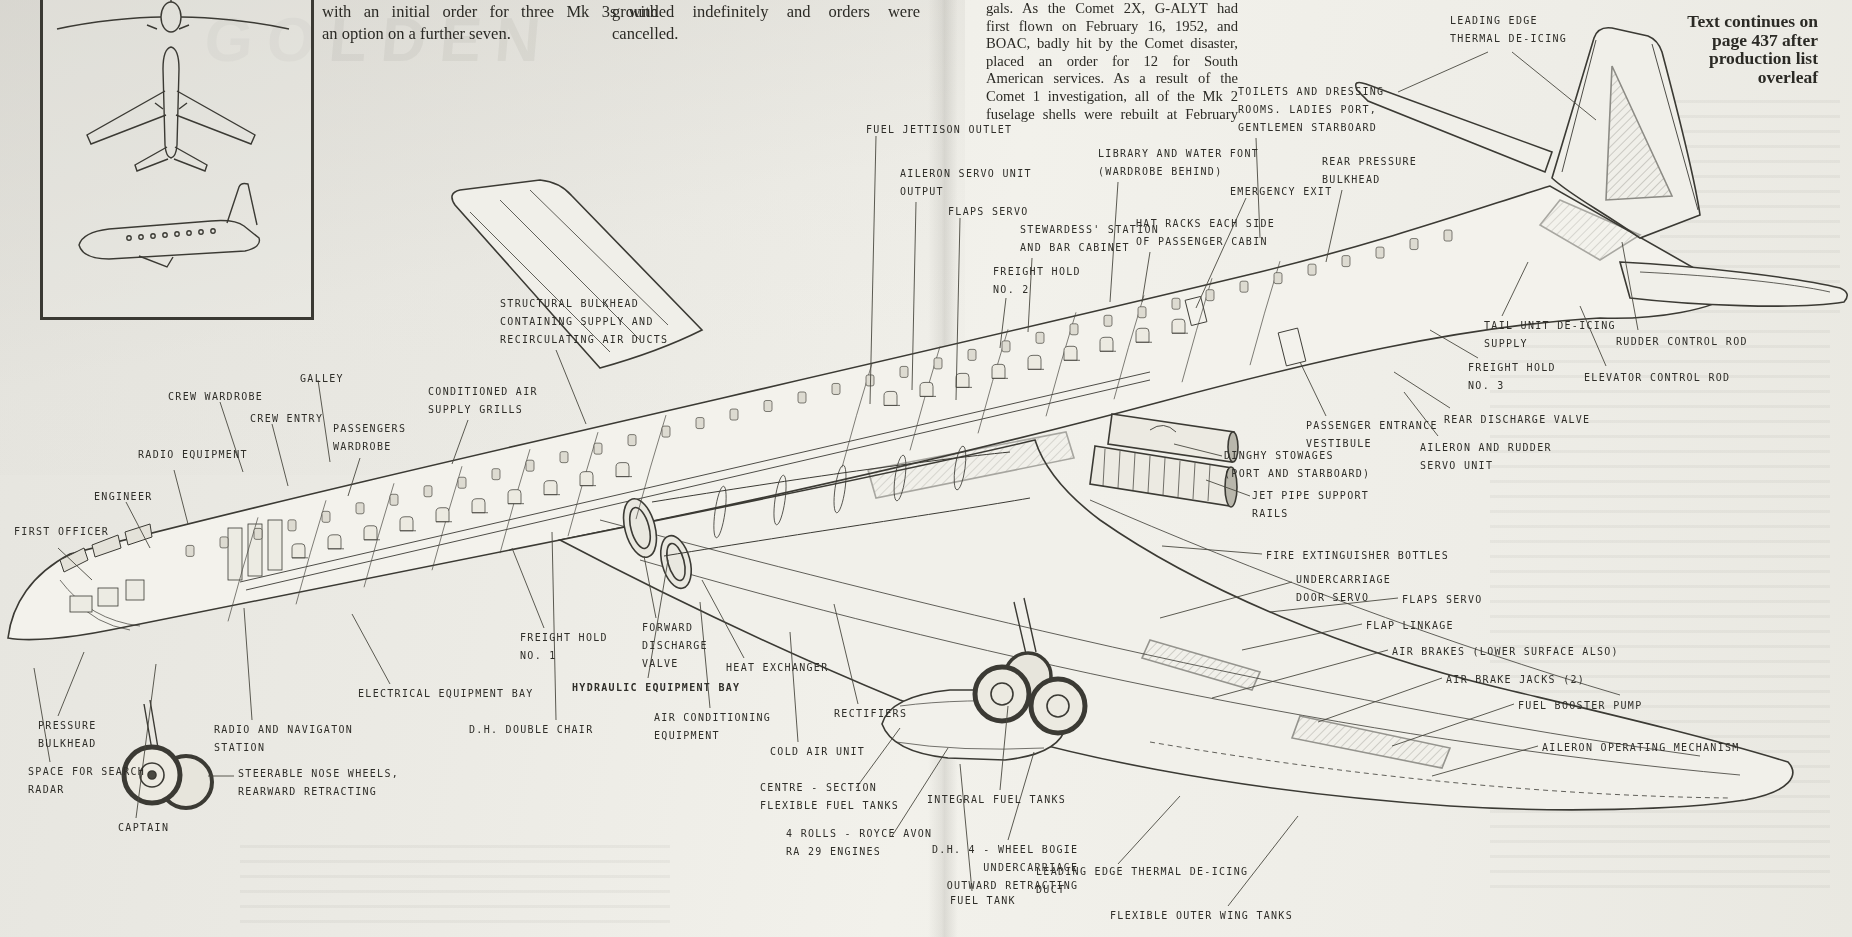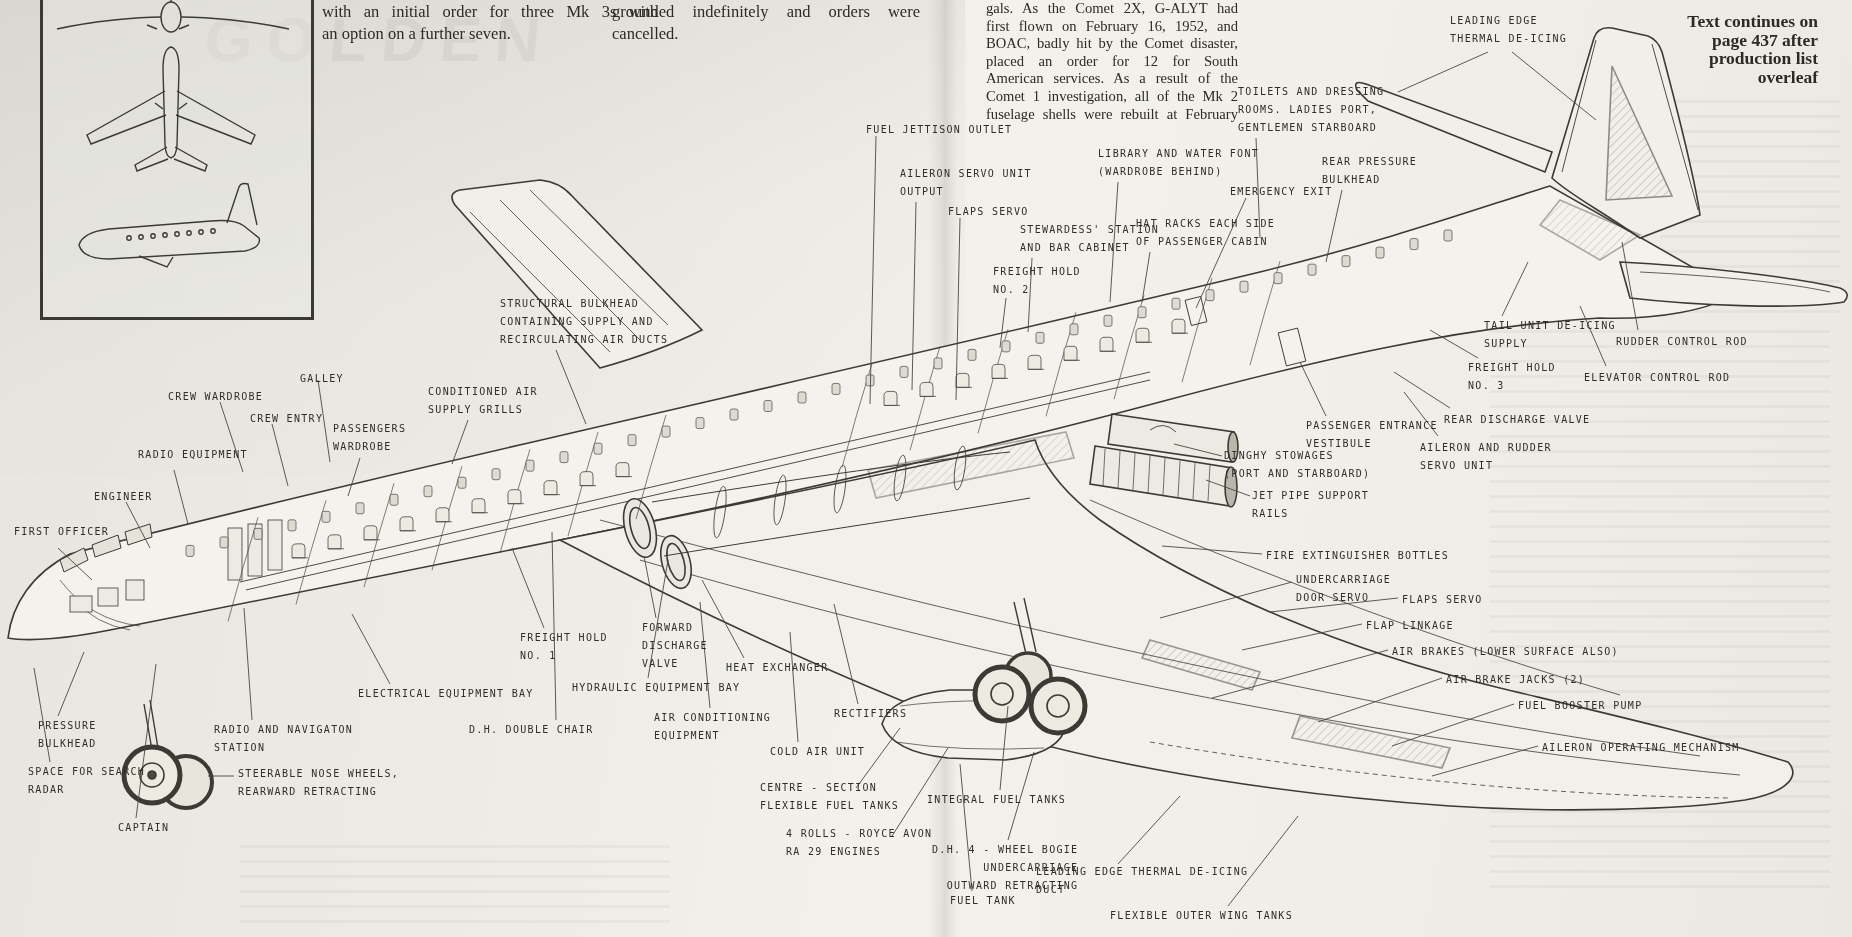--- a/index.html
+++ b/index.html
@@ -356,21 +356,21 @@
 STATION</div>
       <div class="callout" style="left: 238px; top: 765px;">STEERABLE NOSE WHEELS,
 REARWARD RETRACTING</div>
       <div class="callout" style="left: 358px; top: 685px;">ELECTRICAL EQUIPMENT BAY</div>
       <div class="callout" style="left: 469px; top: 721px;">D.H. DOUBLE CHAIR</div>
       <div class="callout" style="left: 520px; top: 629px;">FREIGHT HOLD
 NO. 1</div>
       <div class="callout" style="left: 642px; top: 619px;">FORWARD
 DISCHARGE
 VALVE</div>
-      <div class="callout" style="left: 572px; top: 679px;">HYDRAULIC EQUIPMENT BAY</div>
+      <div class="callout" style="left: 572px; top: 679px; font-weight: bold;">HYDRAULIC EQUIPMENT BAY</div>
       <div class="callout" style="left: 654px; top: 709px;">AIR CONDITIONING
 EQUIPMENT</div>
       <div class="callout" style="left: 726px; top: 659px;">HEAT EXCHANGER</div>
       <div class="callout" style="left: 834px; top: 705px;">RECTIFIERS</div>
       <div class="callout" style="left: 770px; top: 743px;">COLD AIR UNIT</div>
       <div class="callout" style="left: 760px; top: 779px;">CENTRE - SECTION
 FLEXIBLE FUEL TANKS</div>
       <div class="callout" style="left: 786px; top: 825px;">4 ROLLS - ROYCE AVON
 RA 29 ENGINES</div>
       <div class="callout" style="left: 927px; top: 791px;">INTEGRAL FUEL TANKS</div>

